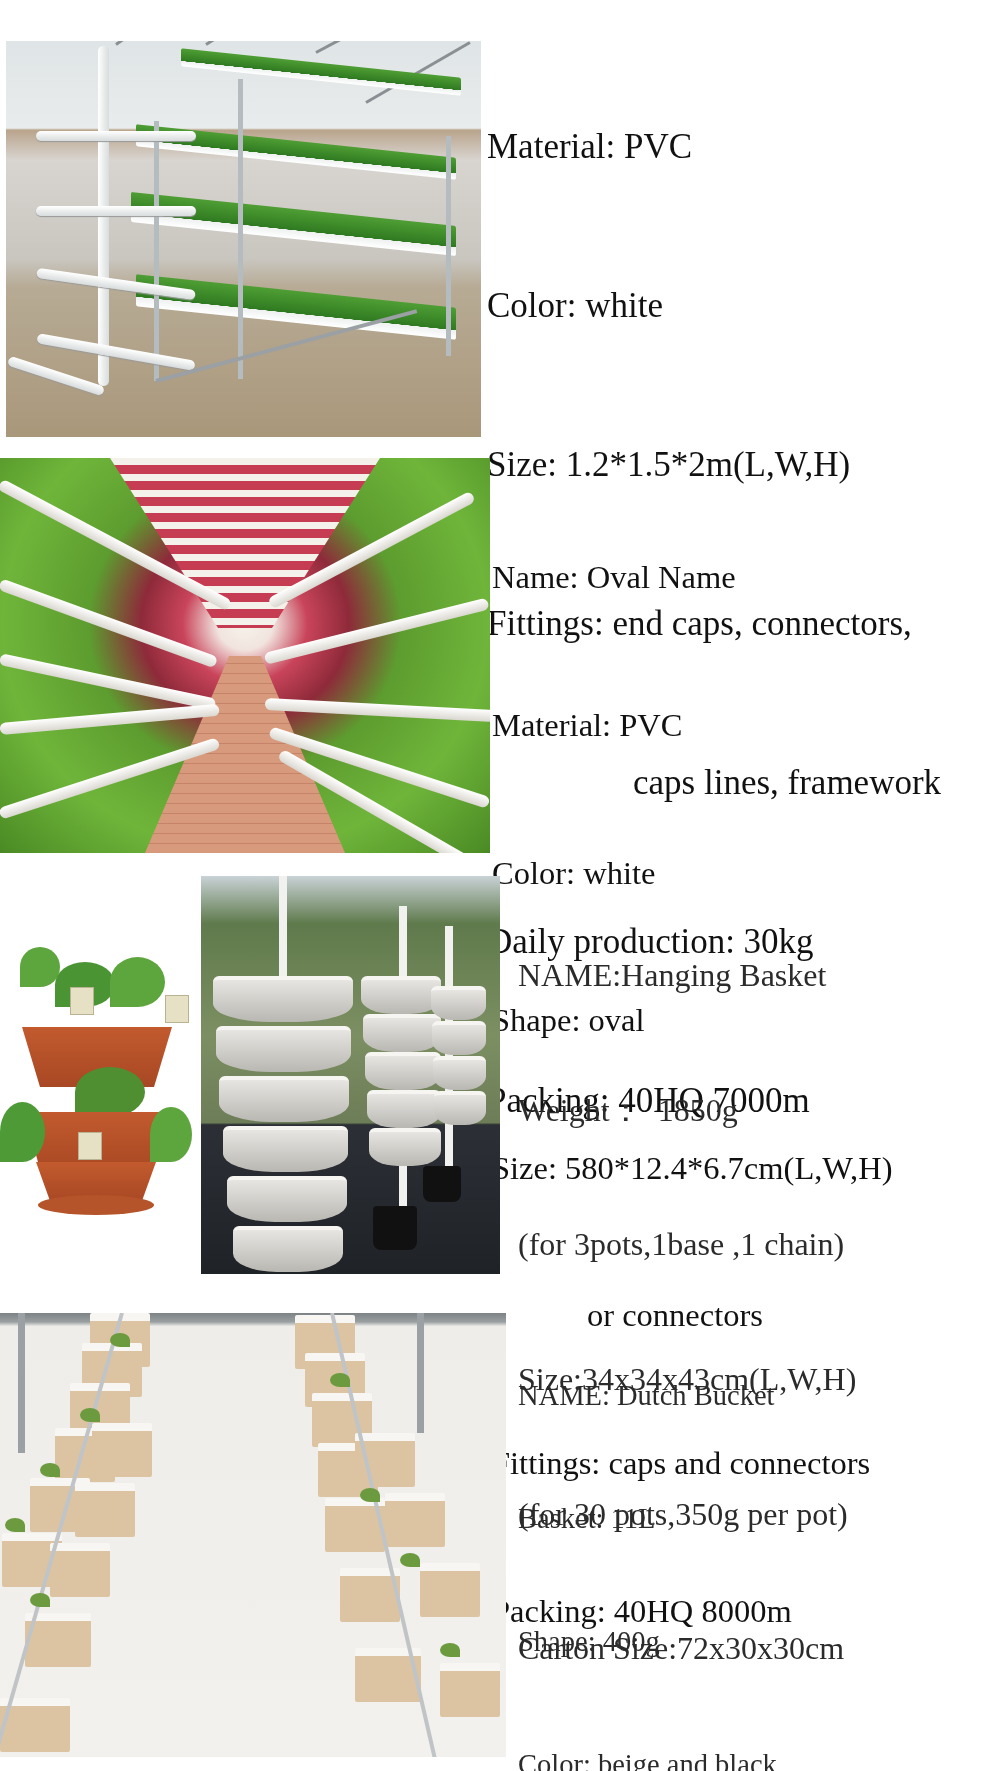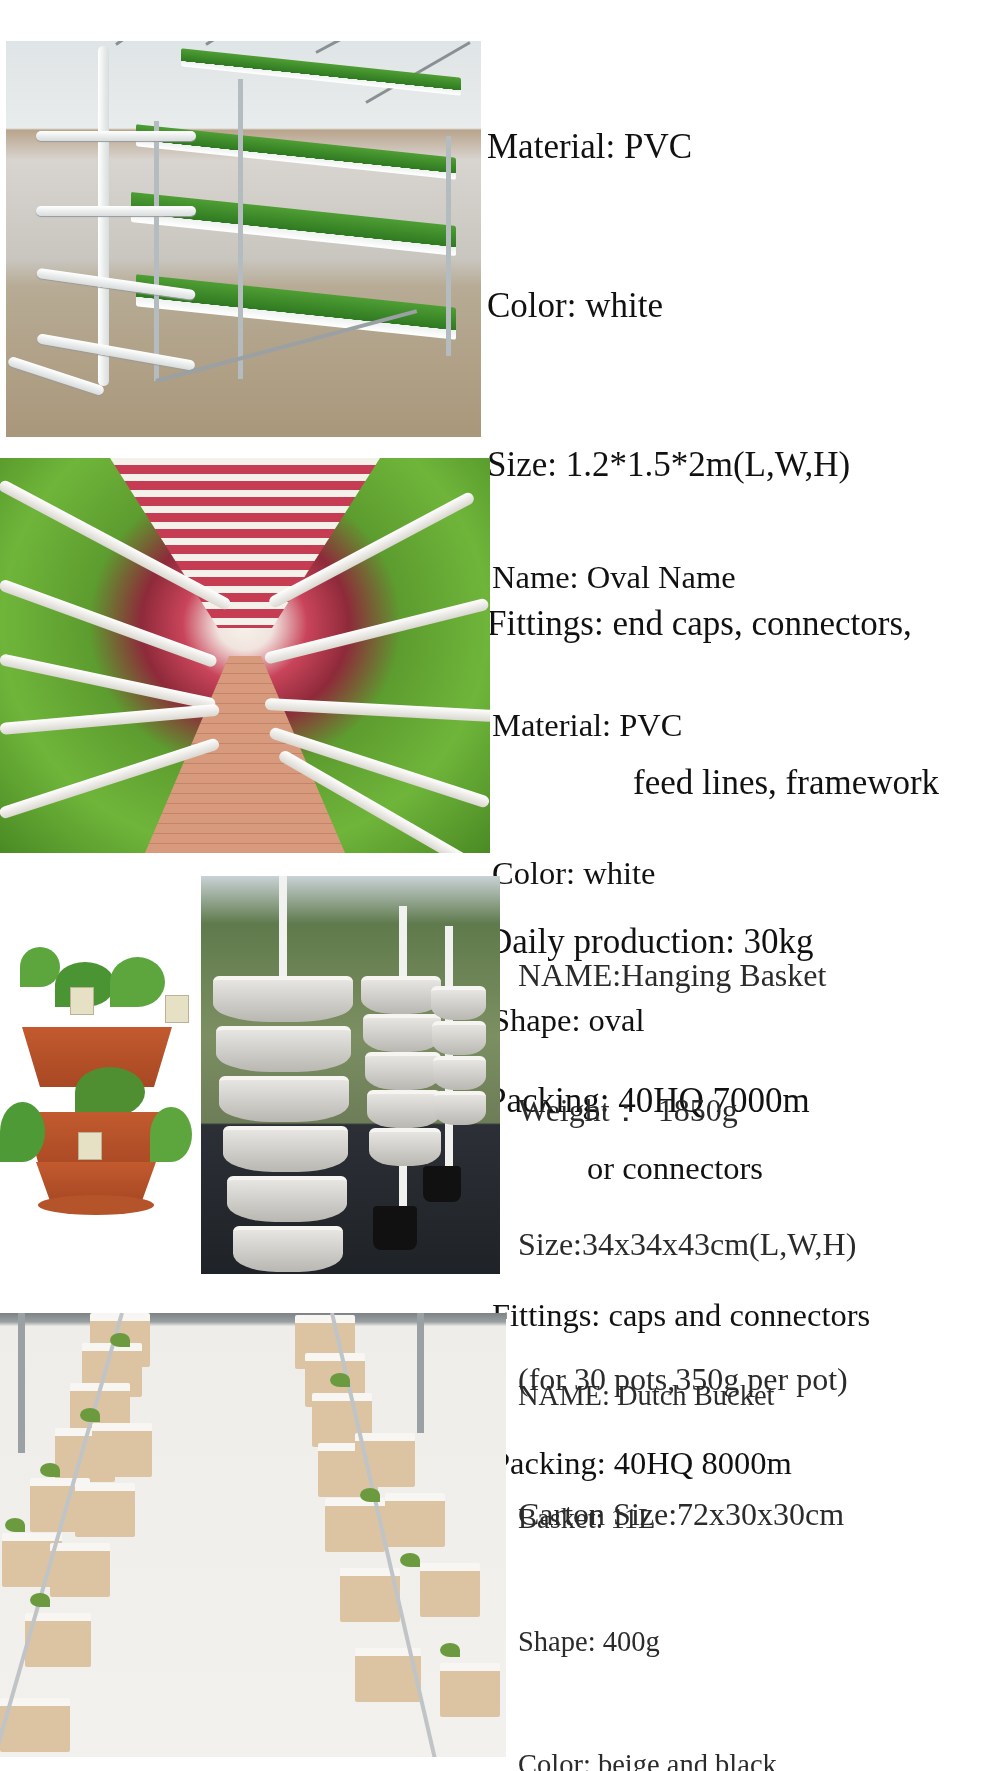--- a/index.html
+++ b/index.html
@@ -83,21 +83,21 @@
   <div class="pipe" style="left:30px;top:306px;width:160px;transform:rotate(10deg)"></div>
   <div class="pipe" style="left:0;top:330px;width:100px;transform:rotate(18deg)"></div>
   <div class="floorframe" style="left:150px;top:338px;width:270px;transform:rotate(-15deg);transform-origin:left;"></div>
 </div>
 
 <ul id="spec1" class="spec">
   <li>Material: PVC</li>
   <li>Color: white</li>
   <li>Size: 1.2*1.5*2m(L,W,H)</li>
   <li>Fittings: end caps, connectors,</li>
-  <li class="indent1">feed lines, framework</li>
+  <li class="indent1">caps lines, framework</li>
   <li>Daily production: 30kg</li>
   <li>Packing: 40HQ 7000m</li>
 </ul>
 
 <div id="p2" class="photo">
   <div class="roof"></div>
   <div class="path"></div>
   <div class="tube" style="left:0;top:20px;width:260px;transform:rotate(28deg)"></div>
   <div class="tube" style="left:0;top:120px;width:230px;transform:rotate(20deg)"></div>
   <div class="tube" style="left:0;top:195px;width:220px;transform:rotate(12deg)"></div>
@@ -108,20 +108,21 @@
   <div class="tube" style="left:265px;top:240px;width:230px;transform:rotate(3deg)"></div>
   <div class="tube" style="left:270px;top:268px;width:230px;transform:rotate(18deg)"></div>
   <div class="tube" style="left:280px;top:290px;width:230px;transform:rotate(30deg)"></div>
 </div>
 
 <ul id="spec2" class="spec">
   <li>Name: Oval Name</li>
   <li>Material: PVC</li>
   <li>Color: white</li>
   <li>Shape: oval</li>
+  <li>Size: 580*12.4*6.7cm(L,W,H)</li>
   <li class="indent2">or connectors</li>
   <li>Fittings: caps and connectors</li>
   <li>Packing: 40HQ 8000m</li>
 </ul>
 
 <div id="p3a" class="photo">
   <div class="leaf" style="left:20px;top:10px;width:40px;height:40px;"></div>
   <div class="leaf" style="left:55px;top:25px;width:60px;height:45px;background:#4b9433;"></div>
   <div class="leaf" style="left:110px;top:20px;width:55px;height:50px;"></div>
   <div class="tag" style="left:70px;top:50px;"></div>
@@ -155,20 +156,21 @@
   <div class="tier" style="left:231px;top:145px;width:54px;height:30px;"></div>
   <div class="tier" style="left:232px;top:180px;width:53px;height:30px;"></div>
   <div class="tier" style="left:233px;top:215px;width:52px;height:30px;"></div>
   <div class="bucket" style="left:172px;top:330px;"></div>
   <div class="bucket" style="left:222px;top:290px;width:38px;height:36px;"></div>
 </div>
 
 <ul id="spec3" class="spec">
   <li>NAME:Hanging Basket</li>
   <li>Weight：  1850g</li>
+  <li>(for 3pots,1base ,1 chain)</li>
   <li>Size:34x34x43cm(L,W,H)</li>
   <li>(for 30 pots,350g per pot)</li>
   <li>Carton Size:72x30x30cm</li>
   
   
 </ul>
 
 <div id="p4" class="photo">
   <div class="post4" style="left:18px;top:0;height:140px;"></div>
   <div class="post4" style="left:417px;top:0;height:120px;"></div>

